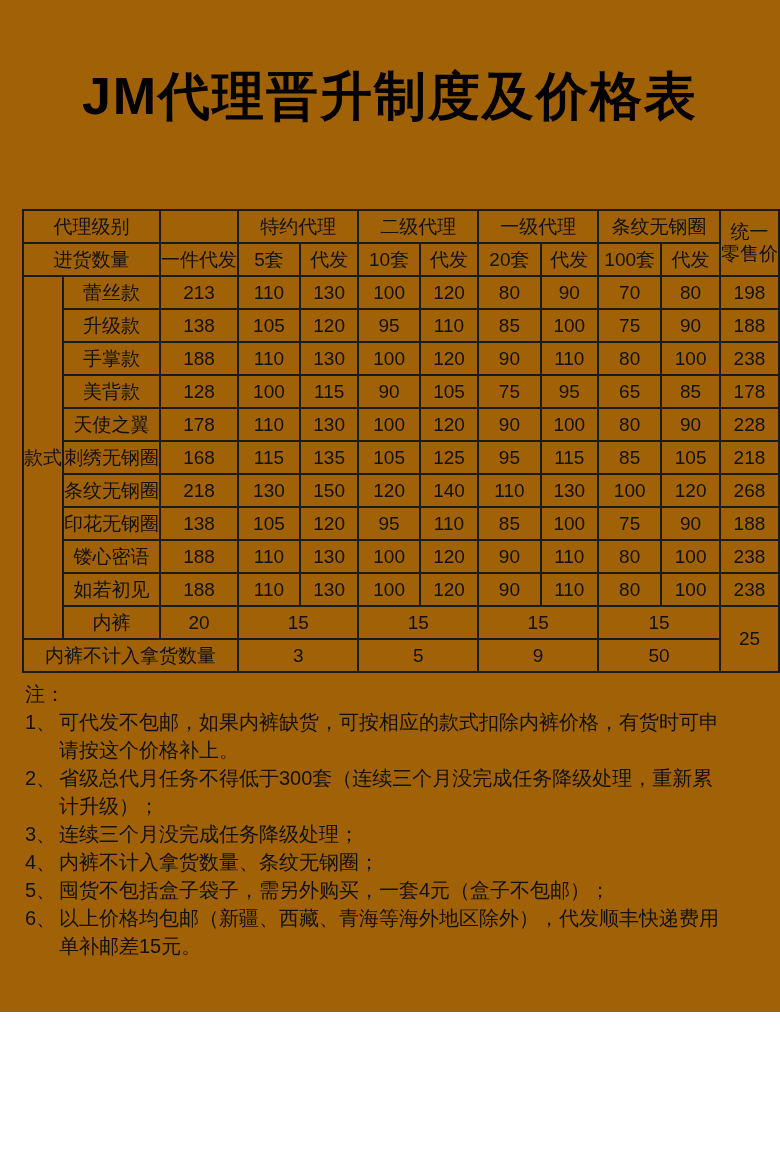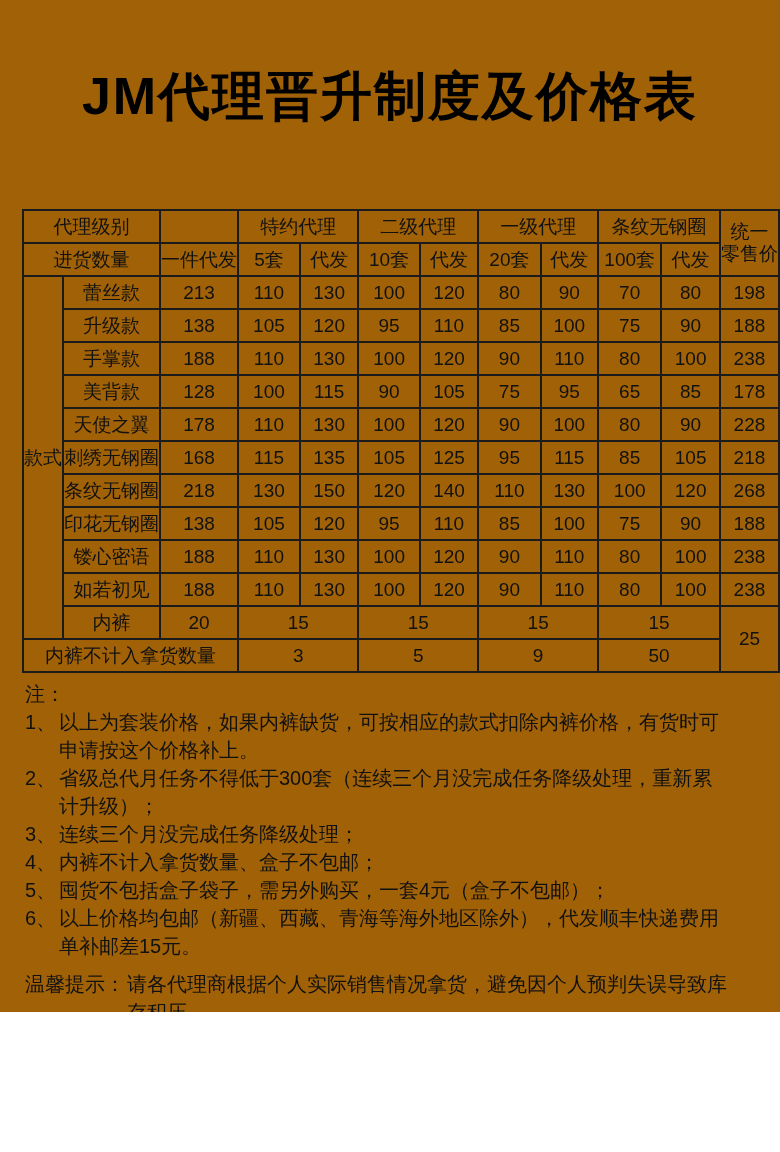--- a/index.html
+++ b/index.html
@@ -273,46 +273,42 @@
         <td class="gl" colspan="2">50</td>
       </tr>
     </tbody>
       </table>
   </div>
 
   <div class="notes">
     <div class="note-heading">注：</div>
     <div class="note-row">
       <div class="note-marker">1、</div>
-      <div class="note-body">以上为套装价格，如果内裤缺货，可按相应的款式扣除内裤价格，有货时可申请按这个价格补上。</div>
+      <div class="note-body">可代发不包邮，如果内裤缺货，可按相应的款式扣除内裤价格，有货时可申请按这个价格补上。</div>
     </div>
     <div class="note-row">
       <div class="note-marker">2、</div>
       <div class="note-body">省级总代月任务不得低于300套（连续三个月没完成任务降级处理，重新累计升级）；</div>
     </div>
     <div class="note-row">
       <div class="note-marker">3、</div>
       <div class="note-body">连续三个月没完成任务降级处理；</div>
     </div>
     <div class="note-row">
       <div class="note-marker">4、</div>
-      <div class="note-body">内裤不计入拿货数量、盒子不包邮；</div>
+      <div class="note-body">内裤不计入拿货数量、条纹无钢圈；</div>
     </div>
     <div class="note-row">
       <div class="note-marker">5、</div>
       <div class="note-body">囤货不包括盒子袋子，需另外购买，一套4元（盒子不包邮）；</div>
     </div>
     <div class="note-row">
       <div class="note-marker">6、</div>
       <div class="note-body">以上价格均包邮（新疆、西藏、青海等海外地区除外），代发顺丰快递费用单补邮差15元。</div>
     </div>
   </div>
 
-  <div class="tip">
-    <div class="tip-label">温馨提示：</div>
-    <div class="tip-body">请各代理商根据个人实际销售情况拿货，避免因个人预判失误导致库存积压。</div>
-  </div>
 
   <div class="footer">
     <div>注明：此价格表仅限于JM代理商内部共享</div>
   </div>
 
 </div>
 
 </body></html>

